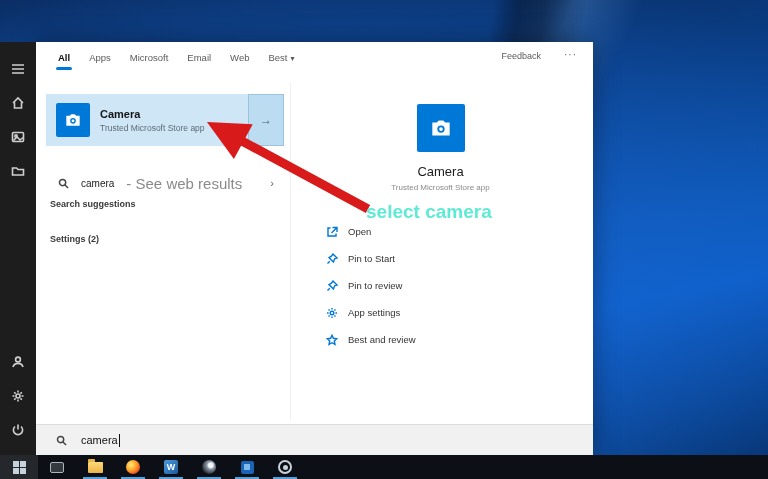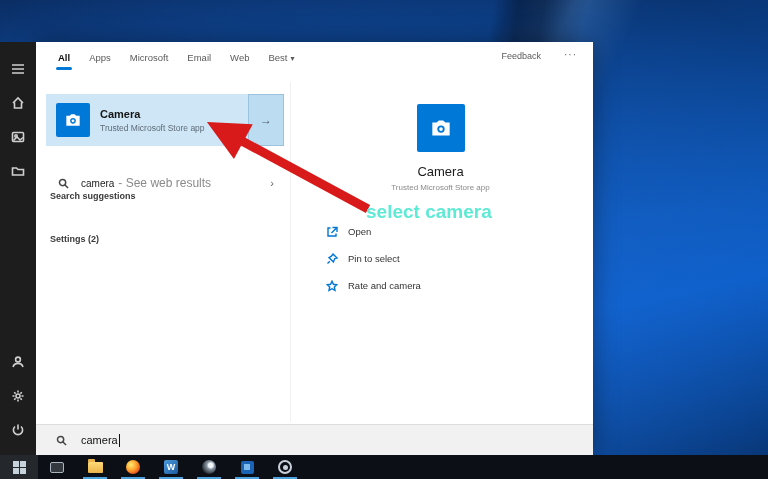--- a/index.html
+++ b/index.html
@@ -69,21 +69,21 @@
   .bm-text { margin-left:10px; flex:1; min-width:0; }
   .bm-title { font-size:11px; font-weight:bold; color:#151515; }
   .bm-sub { font-size:8.5px; color:#5e6b76; margin-top:3px; }
   .bm-expand { width:36px; height:52px; background:#bcdcf2; border:1px solid #9cc3de;
     display:flex; align-items:center; justify-content:center; font-size:12px; color:#4a5a66; flex:0 0 auto; }
 
   
   .suggestion-row { position:absolute; left:10px; top:128px; width:238px; height:26px; display:flex; align-items:center; }
   .sug-mag { margin-left:12px; }
   .sug-text { margin-left:12px; font-size:10px; color:#222; }
-  .sug-hint { color:#8a8a8a; font-size:12px; margin-left:4px; }
+  .sug-hint { color:#8a8a8a; font-size:15px; margin-left:12px; }
   .sug-chevron { margin-left:auto; margin-right:10px; color:#666; font-size:11px; }
 
   svg.mag { width:11px; height:11px; stroke:#444; fill:none; stroke-width:1.6; }
 
   
   .preview { position:absolute; left:254px; top:40px; width:300px; bottom:34px; border-left:1px solid #f0f0f0; }
   .pv-tile { width:48px; height:48px; background:#0078d7; border-radius:2px; margin:22px auto 0;
     display:flex; align-items:center; justify-content:center; }
   .pv-tile svg { width:26px; height:26px; }
   .pv-title { text-align:center; font-size:13px; color:#1c1c1c; margin-top:12px; }
@@ -181,21 +181,21 @@
       </div>
       <div class="bm-text">
         <div class="bm-title">Camera</div>
         <div class="bm-sub">Trusted Microsoft Store app</div>
       </div>
       <div class="bm-expand">
           <span>→</span>
         </div>
     </div>
 
-    <div class="section-label" style="left:14px; top:120px;">Search suggestions</div>
+    <div class="section-label" style="left:14px; top:128px;">Search suggestions</div>
 
     <div class="suggestion-row">
       <svg class="mag sug-mag" viewBox="0 0 12 12">
           <circle cx="5" cy="5" r="3.4"></circle>
           <path d="M7.6 7.6 11 11"></path>
         </svg>
       <span class="sug-text">camera</span>
       <span class="sug-hint">- See web results</span>
       <span class="sug-chevron">›</span>
     </div>
@@ -222,29 +222,46 @@
               </svg>
             </span>
           <span class="alabel">Open</span>
         </li>
         <li class="action">
           <span class="aicon">
               <svg viewBox="0 0 12 12">
                 <path d="M7 1l4 4-2.2.6L7.4 9 3 4.6 5.4 3.2zM3.8 8.2 1.5 10.5"></path>
               </svg>
             </span>
-          <span class="alabel">Pin to select</span>
+          <span class="alabel">Pin to Start</span>
+        </li>
+        <li class="action">
+          <span class="aicon">
+              <svg viewBox="0 0 12 12">
+                <path d="M7 1l4 4-2.2.6L7.4 9 3 4.6 5.4 3.2zM3.8 8.2 1.5 10.5"></path>
+              </svg>
+            </span>
+          <span class="alabel">Pin to review</span>
+        </li>
+        <li class="action">
+          <span class="aicon">
+              <svg viewBox="0 0 12 12">
+                <circle cx="6" cy="6" r="1.8"></circle>
+                <path d="M6 1v1.6M6 9.4V11M1 6h1.6M9.4 6H11M2.5 2.5l1.1 1.1M8.4 8.4l1.1 1.1M9.5 2.5 8.4 3.6M3.6 8.4 2.5 9.5"></path>
+              </svg>
+            </span>
+          <span class="alabel">App settings</span>
         </li>
         <li class="action">
           <span class="aicon">
               <svg viewBox="0 0 12 12">
                 <path d="M6 1.2 7.4 4.3 10.8 4.7 8.3 7 9 10.4 6 8.7 3 10.4 3.7 7 1.2 4.7 4.6 4.3z"></path>
               </svg>
             </span>
-          <span class="alabel">Rate and camera</span>
+          <span class="alabel">Best and review</span>
         </li>
       </ul>
     </div>
 
     <div class="searchbox">
       <svg class="mag" viewBox="0 0 12 12">
           <circle cx="5" cy="5" r="3.4"></circle>
           <path d="M7.6 7.6 11 11"></path>
         </svg>
       <span class="query">camera</span>

